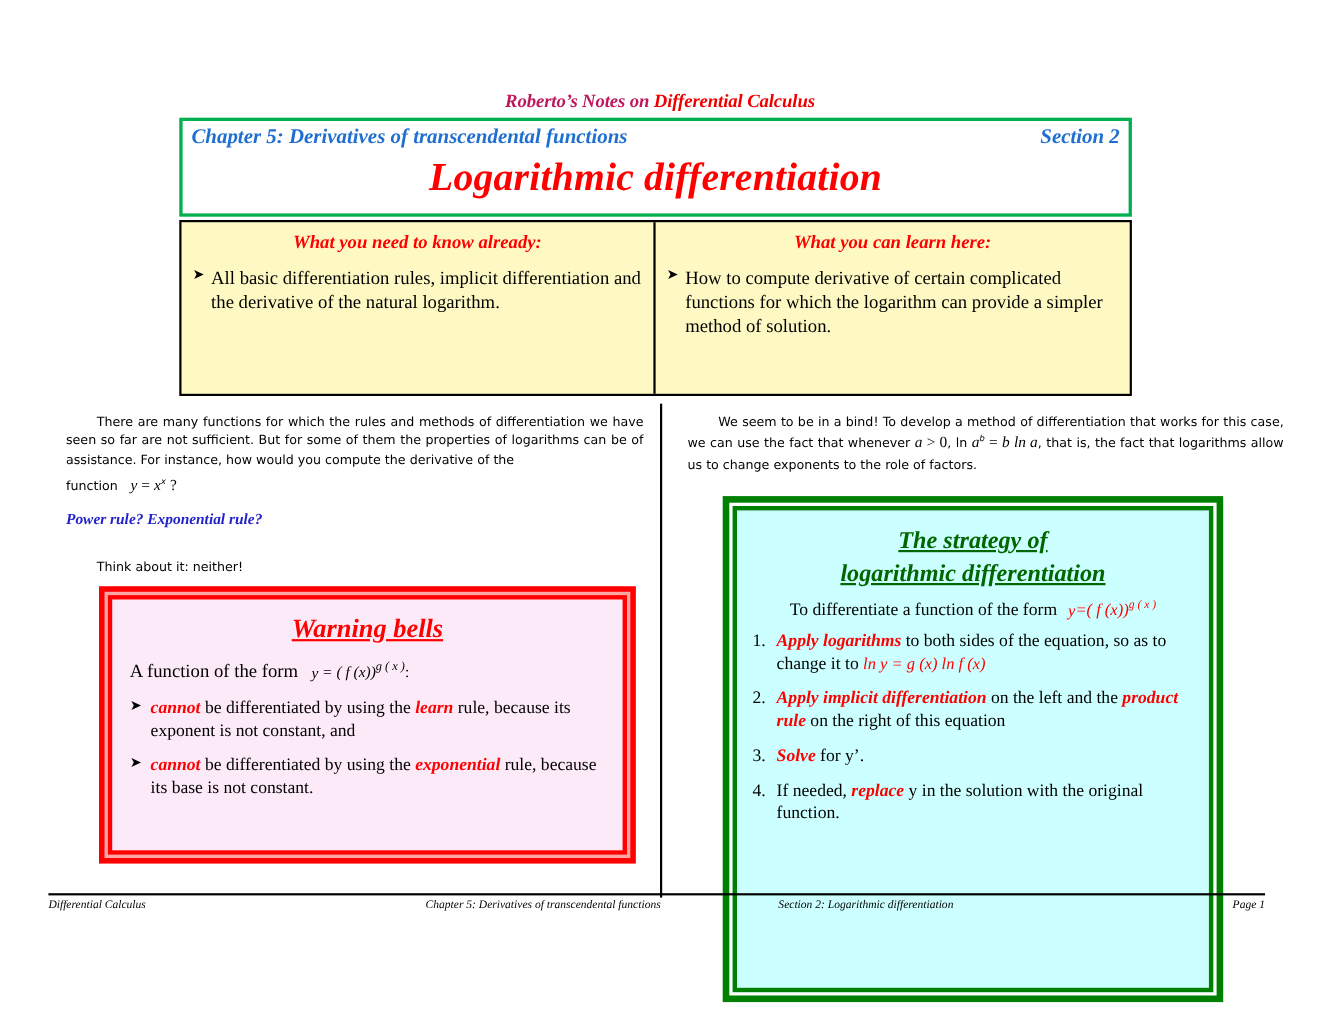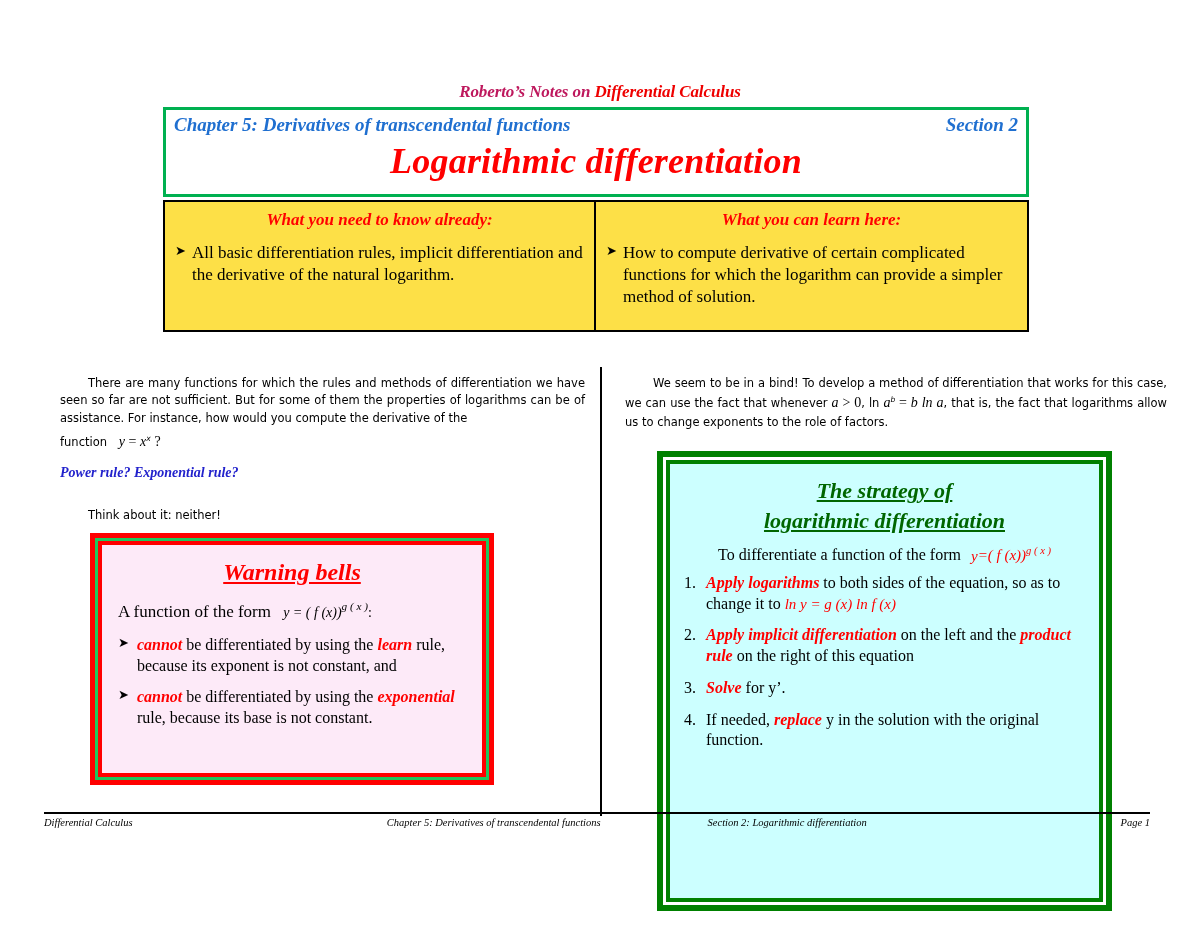--- a/index.html
+++ b/index.html
@@ -43,25 +43,25 @@
     text-align:center;
     color:#ff0000;
     font-style:italic;font-weight:bold;
     font-size:36px;
     padding:4px 0 12px 0;
     letter-spacing:0.2px;
   }
 
   
   .kl-table{
-    position:absolute;left:163px;top:200px;width:866px;height:132px;
+    position:absolute;left:163px;top:200px;width:866px;height:160px;
     border:2px solid #000000;
     box-sizing:border-box;
     display:flex;
-    background:#fde047;
+    background:#fef9c3;
   }
   .kl-cell{
     box-sizing:border-box;
     padding:8px 10px 6px 10px;
   }
   .kl-cell.left{width:50%;border-right:2px solid #000;}
   .kl-cell.right{width:50%;}
   .kl-head{
     text-align:center;color:#ff0000;font-weight:bold;font-style:italic;
     font-size:17px;margin-bottom:12px;
@@ -102,24 +102,24 @@
     margin-top:24px;text-indent:28px;
   }
 
   
   .m{font-family:"Liberation Serif", serif;font-style:italic;font-size:14px;}
   .mr{font-family:"Liberation Serif", serif;font-style:normal;font-size:14px;}
   sup.e{font-size:0.66em;vertical-align:super;font-style:italic;}
 
   
   .warn-box{
-    position:absolute;left:90px;top:533px;width:404px;height:252px;
+    position:absolute;left:90px;top:533px;width:488px;height:252px;
     box-sizing:border-box;
     border:5px solid #ff0000;
-    background:#22c55e;
+    background:#fca5a5;
     padding:3px;
   }
   .warn-inner{
     width:100%;height:100%;box-sizing:border-box;
     border:4px solid #ff0000;
     background:#fdeaf8;
     padding:10px 16px 10px 16px;
   }
   .warn-title{
     text-align:center;color:#ff0000;

